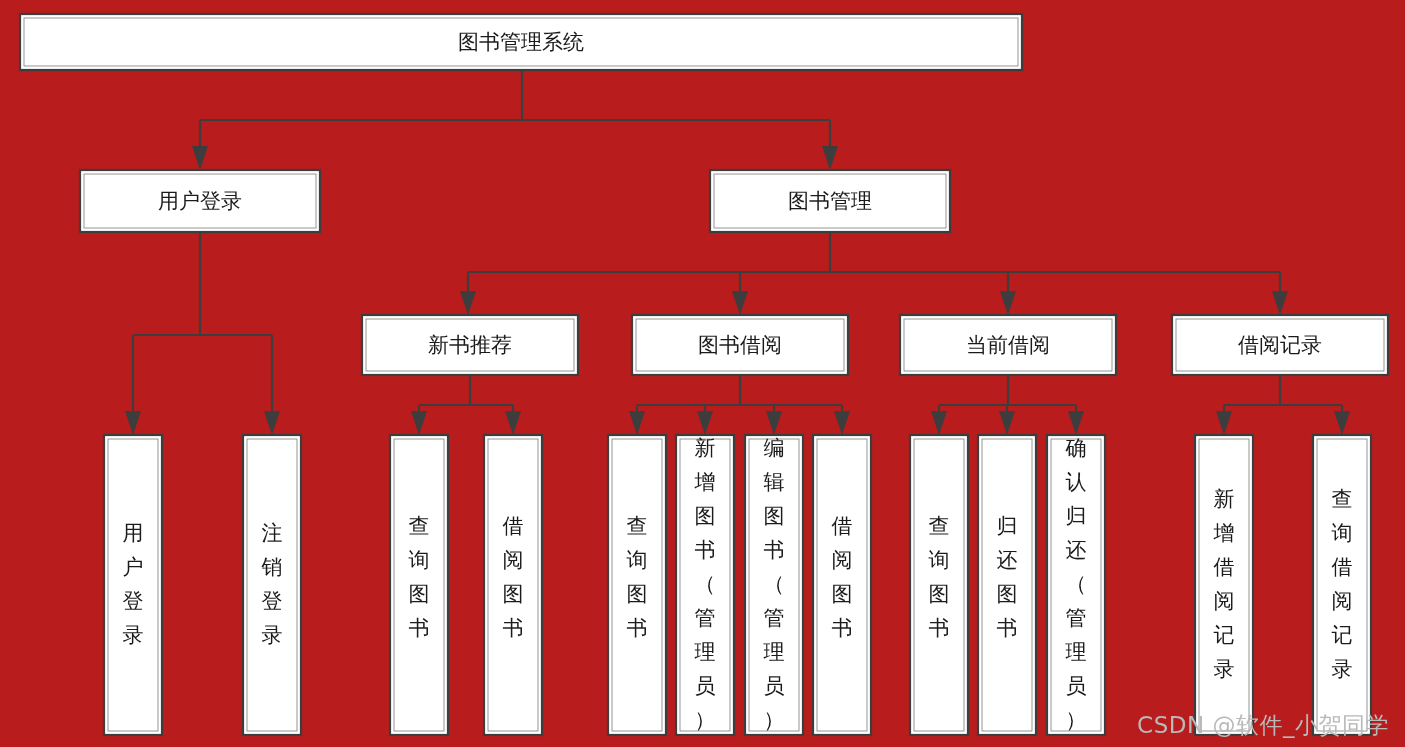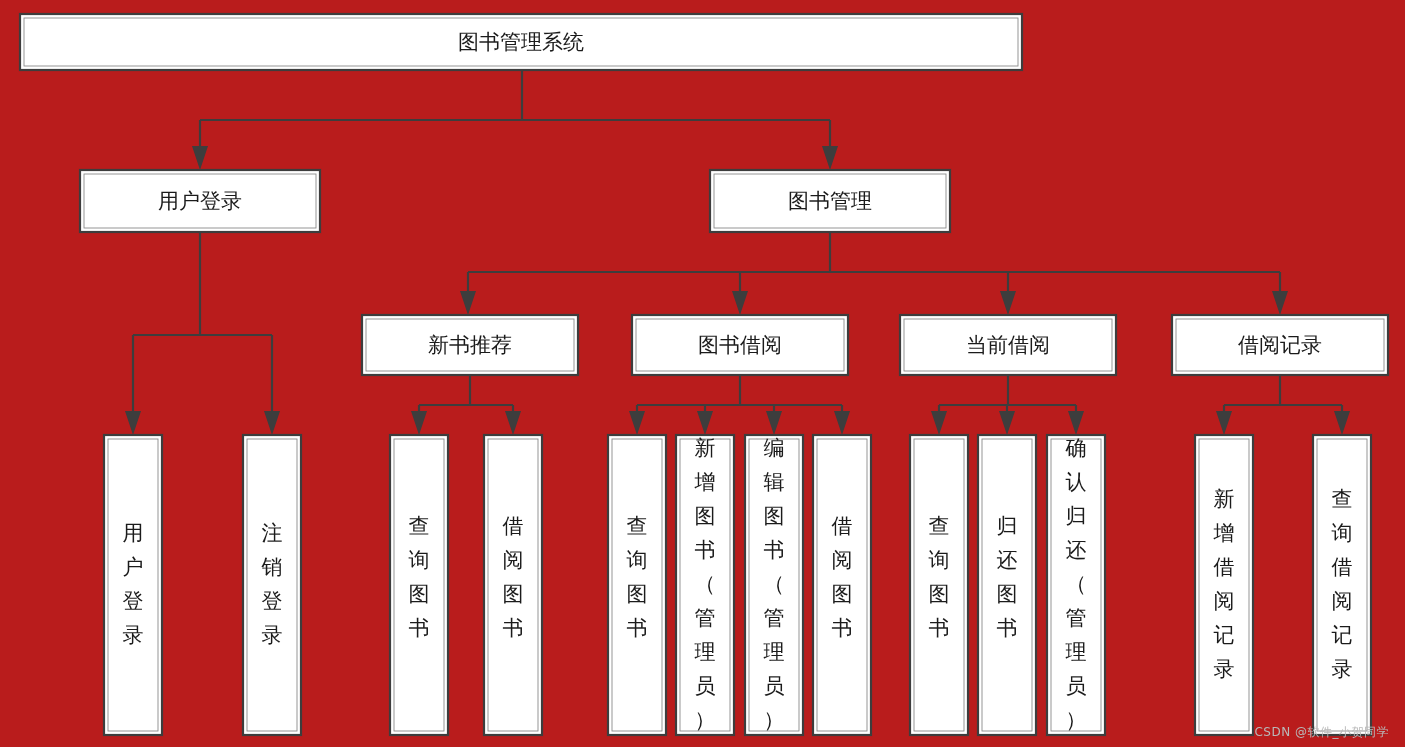--- a/index.html
+++ b/index.html
@@ -59,21 +59,21 @@
     fill: #1b1b1b;
     font-family: "DejaVu Sans", "Liberation Sans", sans-serif;
     font-size: 21px;
     text-anchor: middle;
   }
   .watermark-text {
     position: absolute;
     right: 16px;
     bottom: 6px;
     color: #b9b9b9;
-    font-size: 12px;
+    font-size: 23px;
     font-family: "DejaVu Sans", "Liberation Sans", sans-serif;
     letter-spacing: 0.5px;
     white-space: nowrap;
     pointer-events: none;
   }
 </style>
 </head>
 <body>
 
 <div id="diagram-root">

